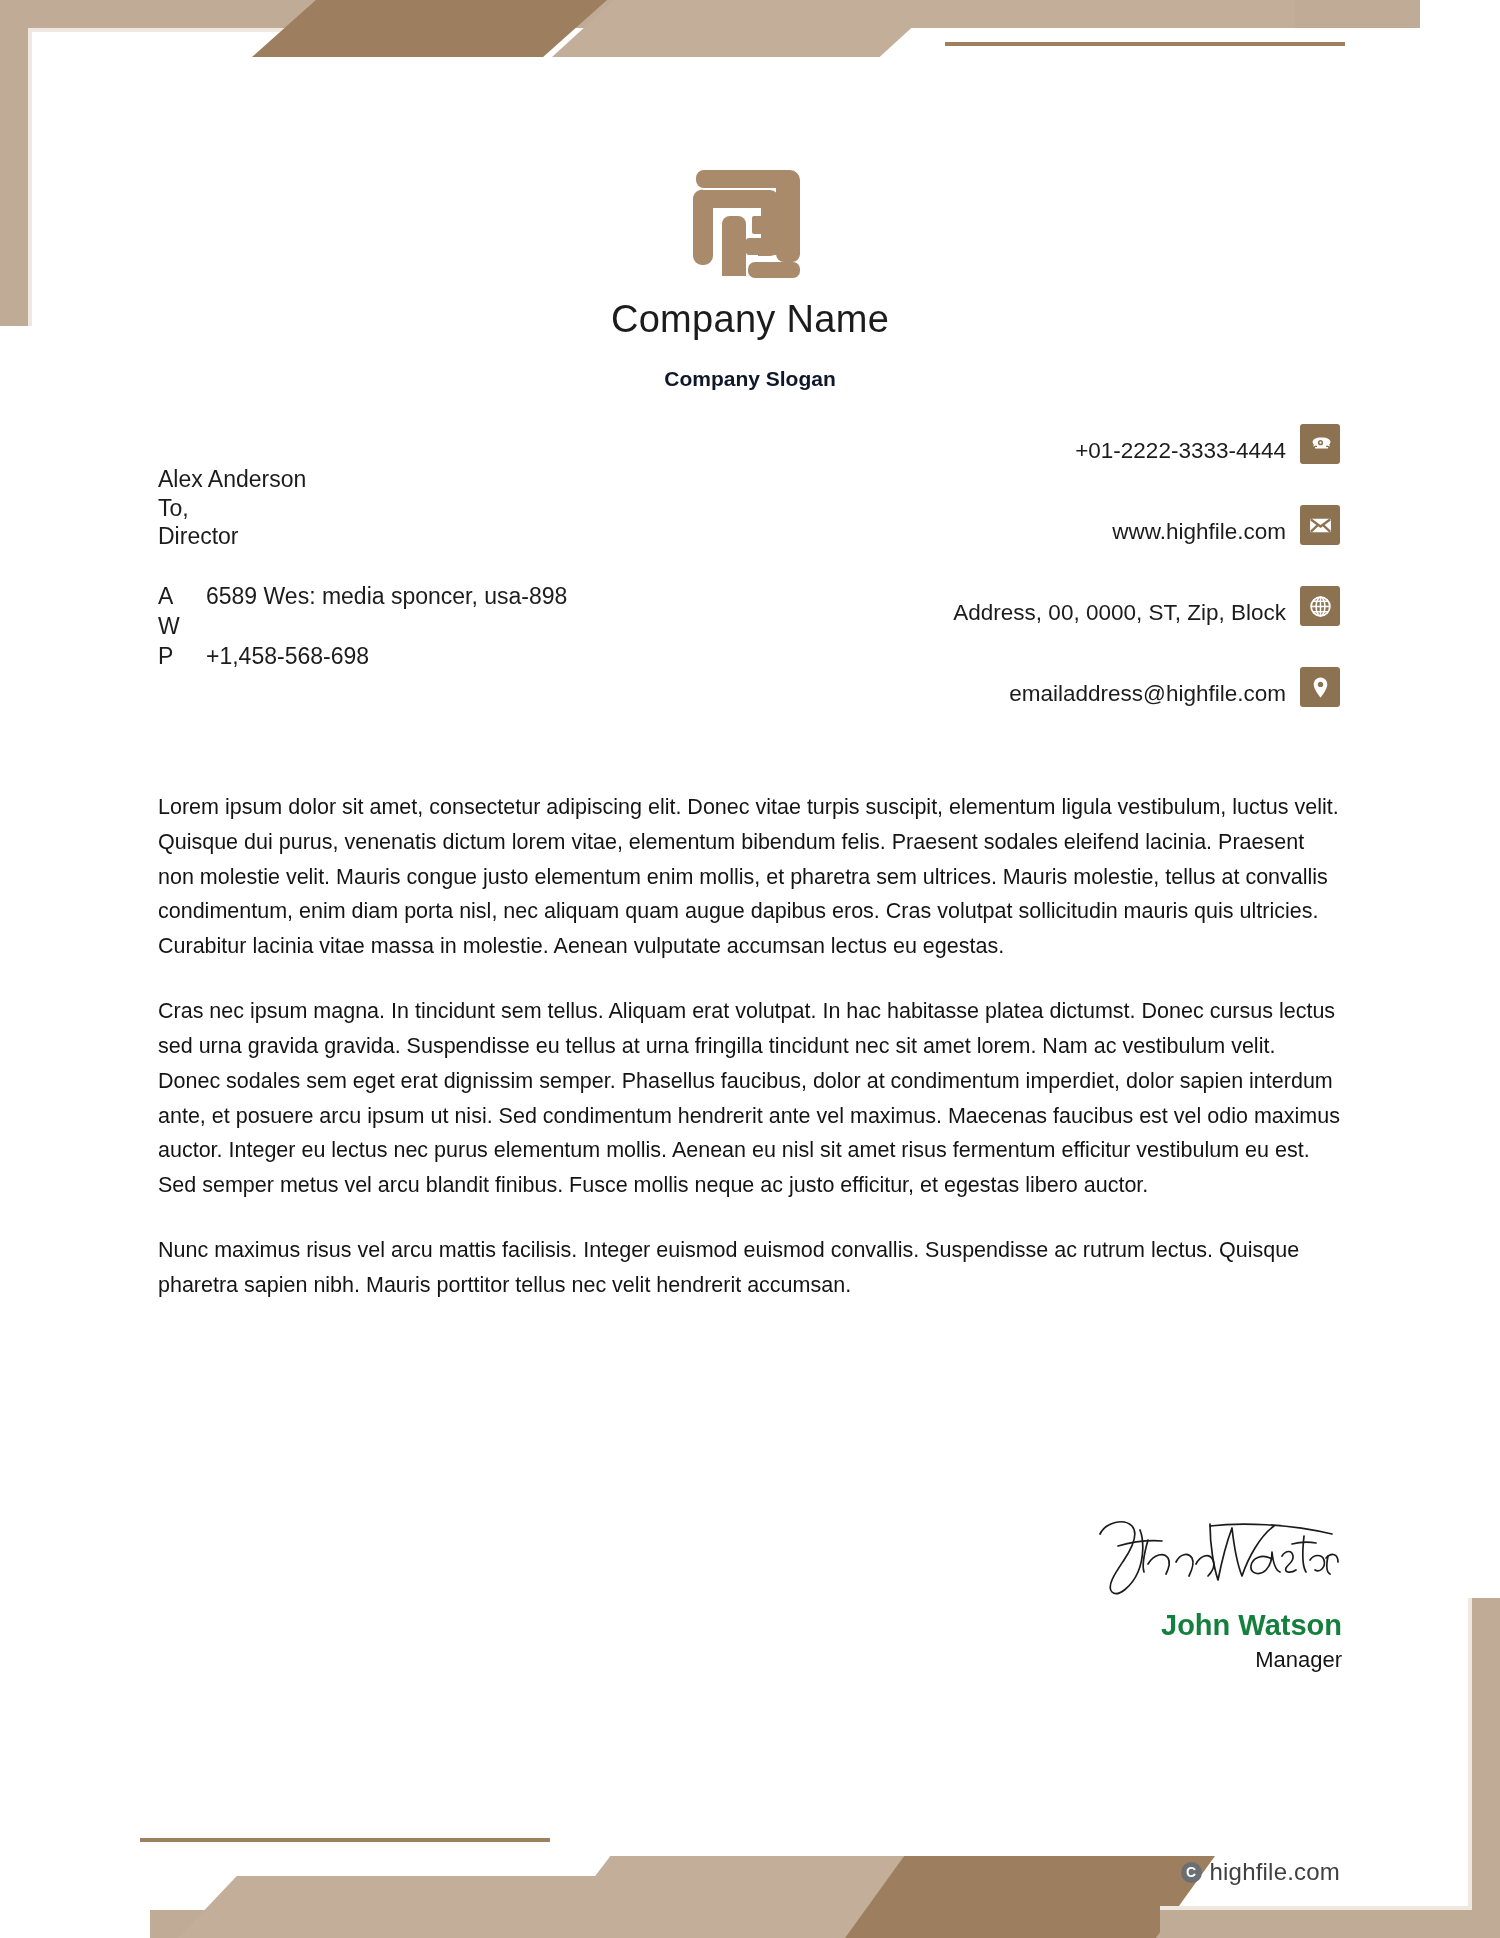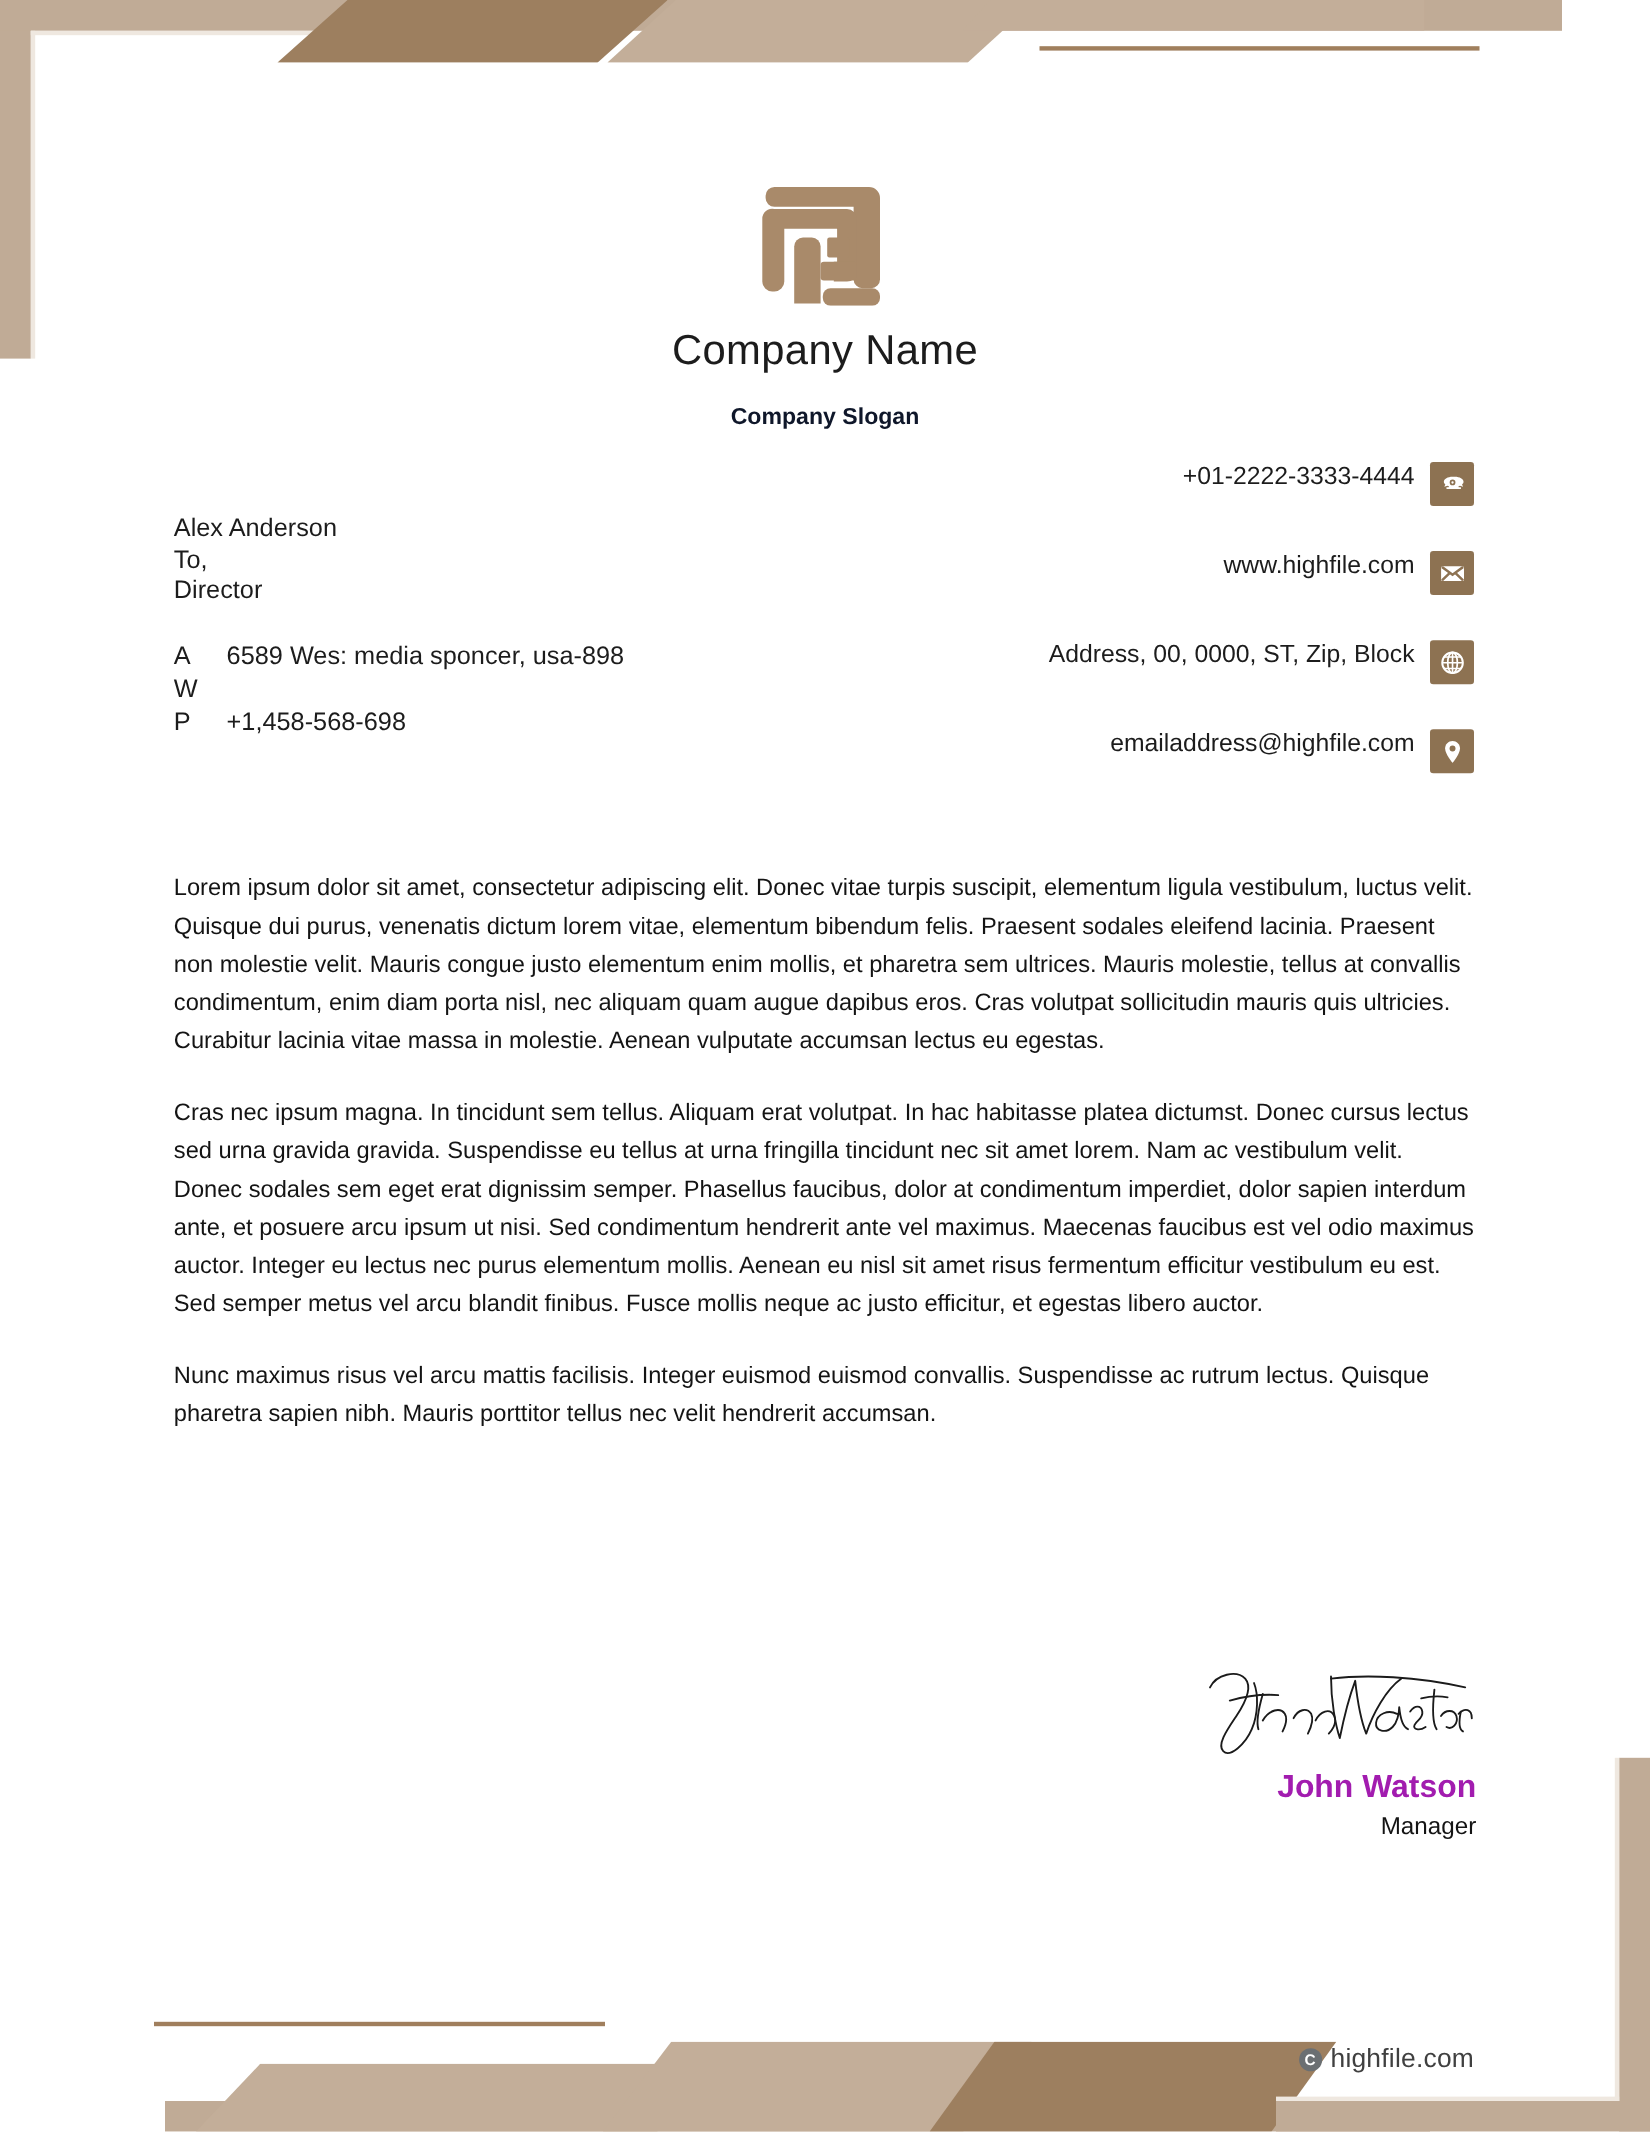--- a/index.html
+++ b/index.html
@@ -178,21 +178,21 @@
 
   
   .contact-block {
     position: absolute;
     right: 160px;
     top: 420px;
     width: 620px;
   }
   .contact-row {
     display: flex;
-    align-items: flex-start;
+    align-items: flex-end;
     justify-content: flex-end;
     height: 44px;
     margin-bottom: 37px;
   }
   .contact-text {
     font-size: 22.5px;
     color: #1c1c1c;
     margin-right: 14px;
     white-space: nowrap;
   }
@@ -260,21 +260,21 @@
   }
   .sig-mark {
     display: block;
     margin-left: auto;
     width: 250px;
     height: 92px;
   }
   .sig-name {
     font-size: 29px;
     font-weight: 700;
-    color: #a21caf;
+    color: #15803d;
     margin-top: 6px;
     line-height: 1.2;
     text-align: right;
   }
   .sig-title {
     font-size: 22px;
     font-weight: 400;
     color: #141414;
     margin-top: 4px;
     line-height: 1.2;

